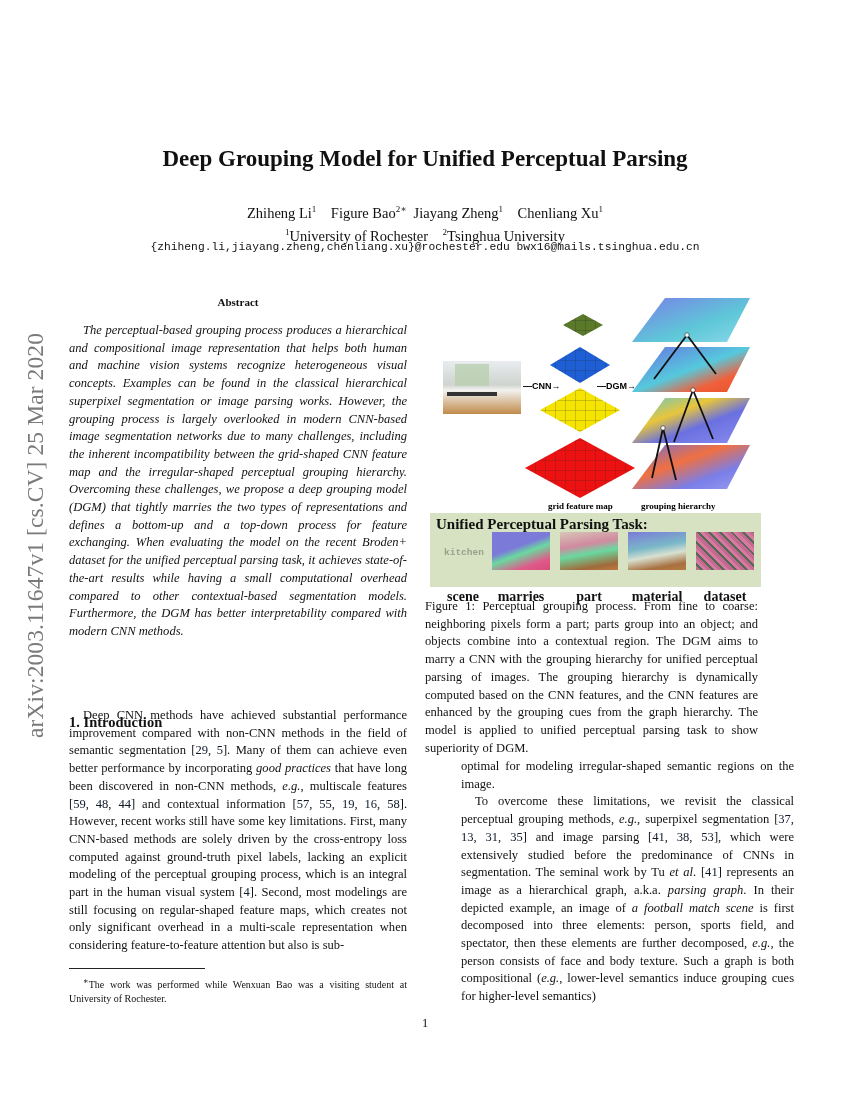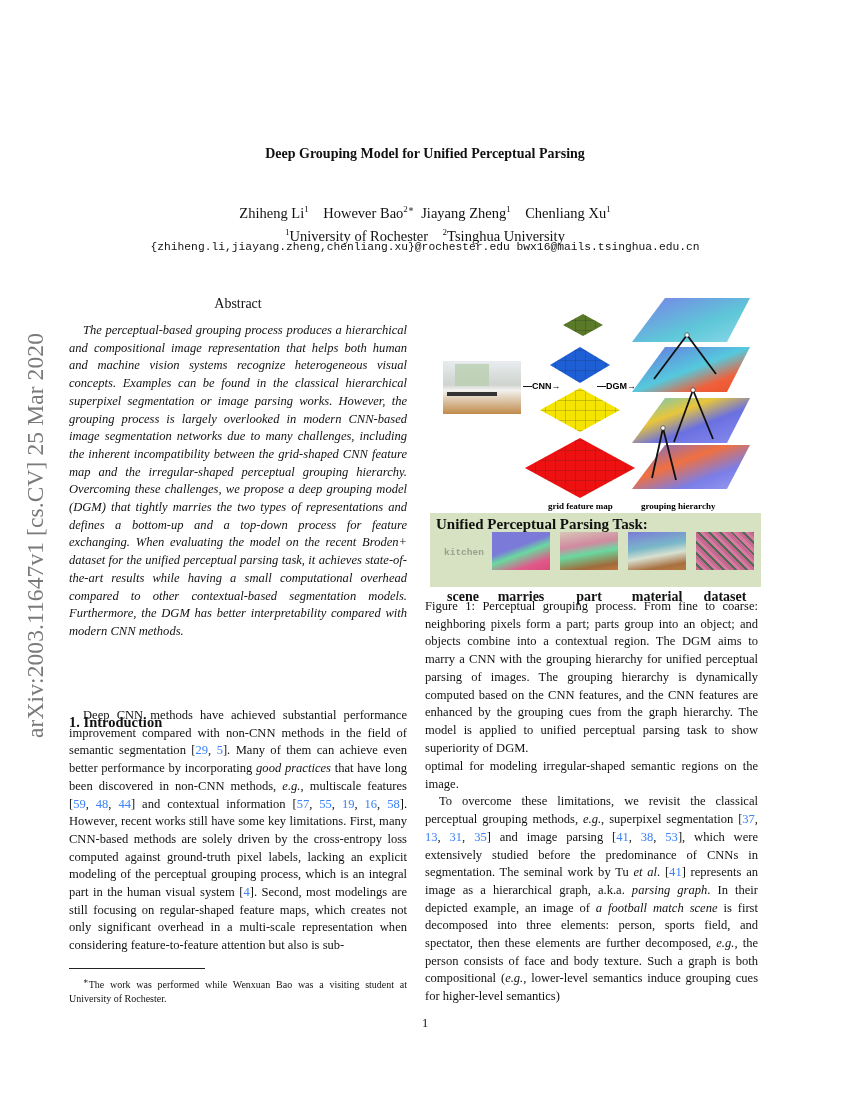--- a/index.html
+++ b/index.html
@@ -1,58 +1,58 @@
 <!DOCTYPE html>
 <html><head>
 <meta charset="utf-8">
 <style>
   html, body { margin:0; padding:0; background:#ffffff; }
   body { width:850px; height:1100px; position:relative; overflow:hidden;
          font-family:"Liberation Serif", "DejaVu Serif", serif; color:#111; }
   .abs { position:absolute; }
-  .title { left:0; width:850px; top:146px; text-align:center; font-weight:bold; font-size:14px; }
+  .title { left:0; width:850px; top:146px; text-align:center; font-weight:bold; font-size:23px; }
   .authors { left:0; width:850px; top:200px; text-align:center; font-size:14.5px; line-height:19px; }
   .authors sup { font-size:9px; }
   .emails { left:0; width:850px; top:241px; text-align:center; font-family:"Liberation Mono","DejaVu Sans Mono",monospace; font-size:11.3px; }
   .arxiv { left:22px; top:738px; transform-origin:0 0; transform:rotate(-90deg);
            font-size:23.5px; color:#7a7a7a; white-space:nowrap; letter-spacing:0.1px; }
   .col-left { left:69px; width:338px; }
   .col-right { left:425px; width:333px; }
-  .heading-abs { top:296px; left:69px; width:338px; text-align:center; font-weight:normal; font-size:14px; }
+  .heading-abs { top:296px; left:69px; width:338px; text-align:center; font-weight:bold; font-size:11px; }
   .para { font-size:12.55px; line-height:17.7px; text-align:justify; }
   .para p { margin:0; text-indent:14px; }
   .para p.noindent { text-indent:0; }
   .abstract-text { top:322px; font-style:italic; }
   .intro-head { top:678px; left:69px; font-weight:bold; font-size:14.5px;margin-top:36px; }
   .intro-text { top:707px; }
-  .cite { color:#3b82f6; }
+  .cite { color:#0f172a; }
   .foot-rule { top:968px; left:69px; width:136px; border-top:1px solid #222; }
   .footnote { top:975px; left:69px; width:338px; font-size:10px; line-height:14px; text-align:justify; }
   .footnote span.ind { padding-left:14px; }
   .caption { top:598px; }
-  .right-text { top:758px; }
+  .right-text { top:758px;margin-left:36px; }
   .pagenum { top:1016px; left:0; width:850px; text-align:center; font-size:12.5px; }
   
   .figure { left:425px; top:290px; width:340px; height:300px; }
   .fig-label { font-family:"Liberation Sans","DejaVu Sans",sans-serif; font-size:9px; font-weight:bold; }
   .task-box { position:absolute; left:5px; top:223px; width:331px; height:74px; background:#d7e2c2; }
   .task-title { position:absolute; left:6px; top:3px; font-size:15px; font-weight:bold; font-family:"Liberation Serif",serif; }
   .task-thumb { position:absolute; top:19px; width:58px; height:38px; }
   .task-label { position:absolute; top:60px; font-size:14px; font-weight:bold; width:70px; text-align:center;margin-top:16px; }
   .kitchen { position:absolute; left:14px; top:34px; font-size:9.5px; font-weight:bold; color:#9aa18e;font-family:Liberation Mono, monospace; }
 </style>
 </head>
 <body>
 
 <div class="abs title">Deep Grouping Model for Unified Perceptual Parsing</div>
 
 <div class="abs authors">
   <div>
     <span>Zhiheng Li</span><sup>1</sup>&nbsp;&nbsp;&nbsp;
-    <span>However Bao</span><sup>2∗</sup>&nbsp;
+    <span>Figure Bao</span><sup>2∗</sup>&nbsp;
     <span>Jiayang Zheng</span><sup>1</sup>&nbsp;&nbsp;&nbsp;
     <span>Chenliang Xu</span><sup>1</sup>
   </div>
   <div>
     <sup>1</sup><span>University of Rochester</span>&nbsp;&nbsp;&nbsp;
     <sup>2</sup><span>Tsinghua University</span>
   </div>
 </div>
 <div class="abs emails">{zhiheng.li,jiayang.zheng,chenliang.xu}@rochester.edu bwx16@mails.tsinghua.edu.cn</div>
 

